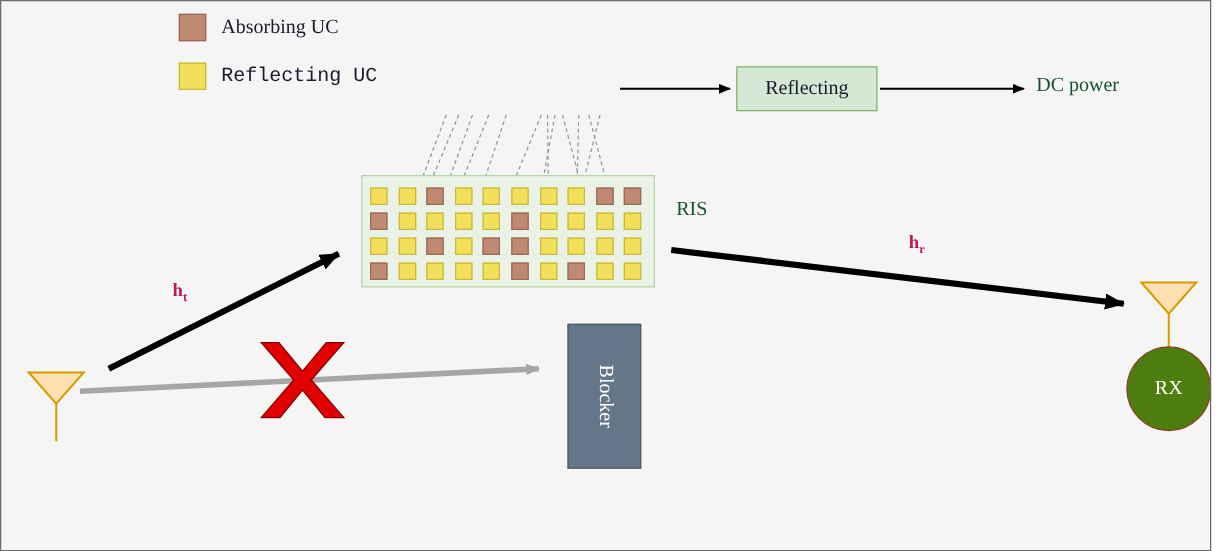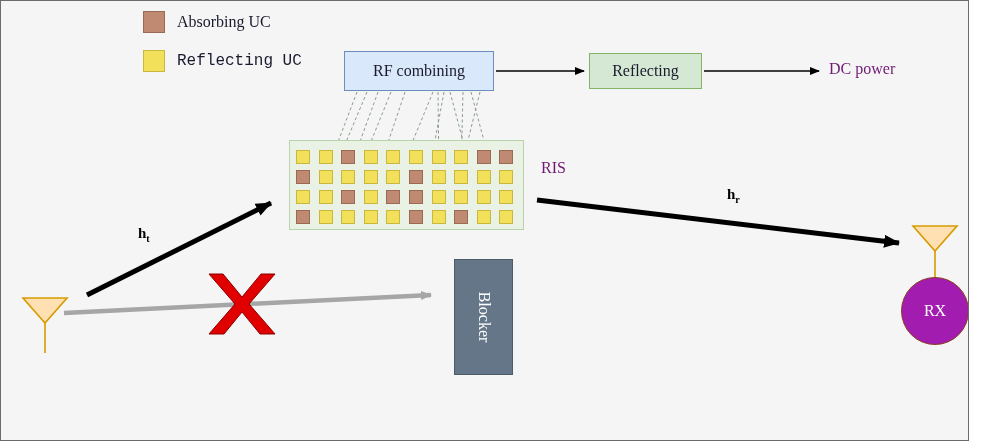--- a/index.html
+++ b/index.html
@@ -74,28 +74,28 @@
     height: 14px;
     box-sizing: border-box;
   }
   .uc-reflect { background: #f2e05a; border: 1px solid #c9b73e; }
   .uc-absorb  { background: #c08a72; border: 1px solid #9a6a55; }
 
   
   .txt {
     position: absolute;
     font-size: 16px;
-    color: #701a75;
+    color: #14532d;
     white-space: nowrap;
   }
   .ch-label {
     position: absolute;
     font-size: 15px;
     font-weight: bold;
-    color: #000000;
+    color: #be185d;
     white-space: nowrap;
   }
   .ch-label sub {
     font-size: 10px;
     font-weight: bold;
   }
 
   
   #blocker-box {
     position: absolute;
@@ -124,21 +124,21 @@
     font-size: 16px;
   }
   #tx-circle {
     left: 10px; top: 348px; width: 68px; height: 68px;
     background: #e1d5e7;
     border: 1px solid #b59ec4;
     color: #1a1a2e;
   }
   #rx-circle {
     left: 900px; top: 276px; width: 68px; height: 68px;
-    background: #a21caf;
+    background: #4d7c0f;
     border: 1px solid #8a3f20;
     color: #ffffff;
   }
 </style>
 </head>
 <body>
 
 <div id="canvas">
 
   <svg class="svg-layer" viewBox="0 0 981 441" xmlns="http://www.w3.org/2000/svg">
@@ -193,23 +193,20 @@
       <polygon points="912,225 956,225 934,250" fill="#ffe0b2" stroke="#d79b00" stroke-width="1.6"></polygon>
     </g>
   </svg>
 
   <div class="legend-swatch" style="left: 142px; top: 10px; background: rgb(192, 138, 114); border: 1px solid rgb(154, 106, 85);" id="legend-sw-0"></div>
   <div class="legend-label" style="left:176px; top:12px;">Absorbing UC</div>
 
   <div class="legend-swatch" style="left: 142px; top: 49px; background: rgb(242, 224, 90); border: 1px solid rgb(201, 183, 62);" id="legend-sw-1"></div>
   <div class="legend-label" style="left:176px; top:51px;font-family:Liberation Mono, monospace;">Reflecting UC</div>
 
-  <div class="proc-box" id="rf-combining-box">
-    <span>RF combining</span>
-  </div>
 
   <div class="proc-box" id="rectifier-box">
     <span>Reflecting</span>
   </div>
 
   <div class="txt" style="left:828px; top:59px;">DC power</div>
 
   <div id="ris-panel">
       <div class="uc uc-reflect" style="left: 6px; top: 9px;"></div>
       <div class="uc uc-reflect" style="left: 28.6px; top: 9px;"></div>

